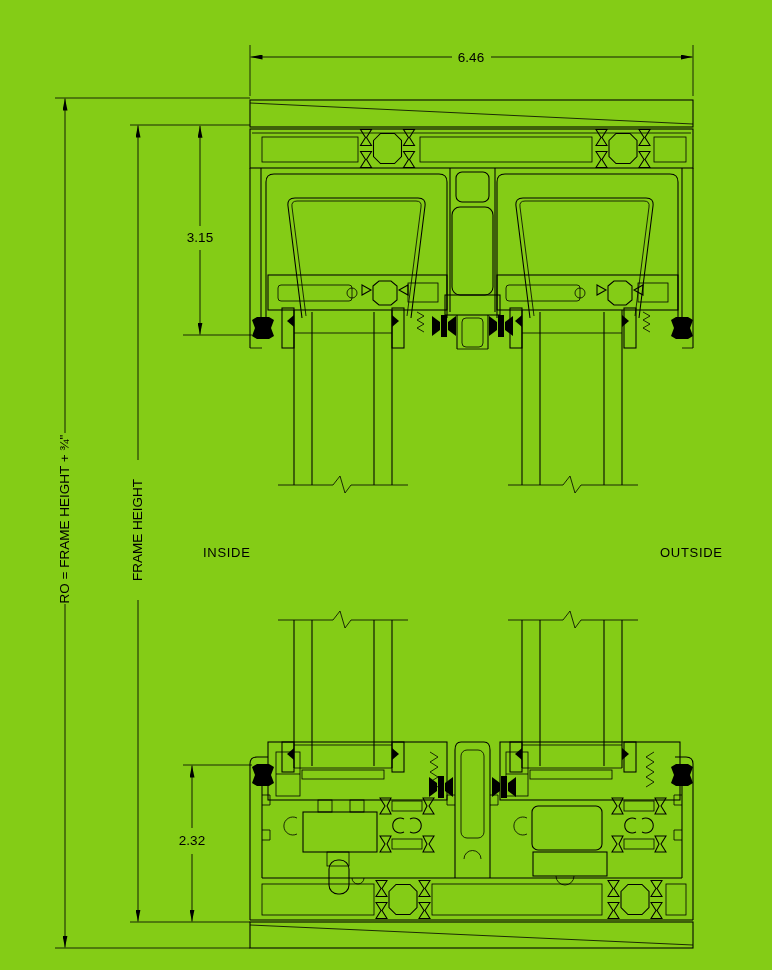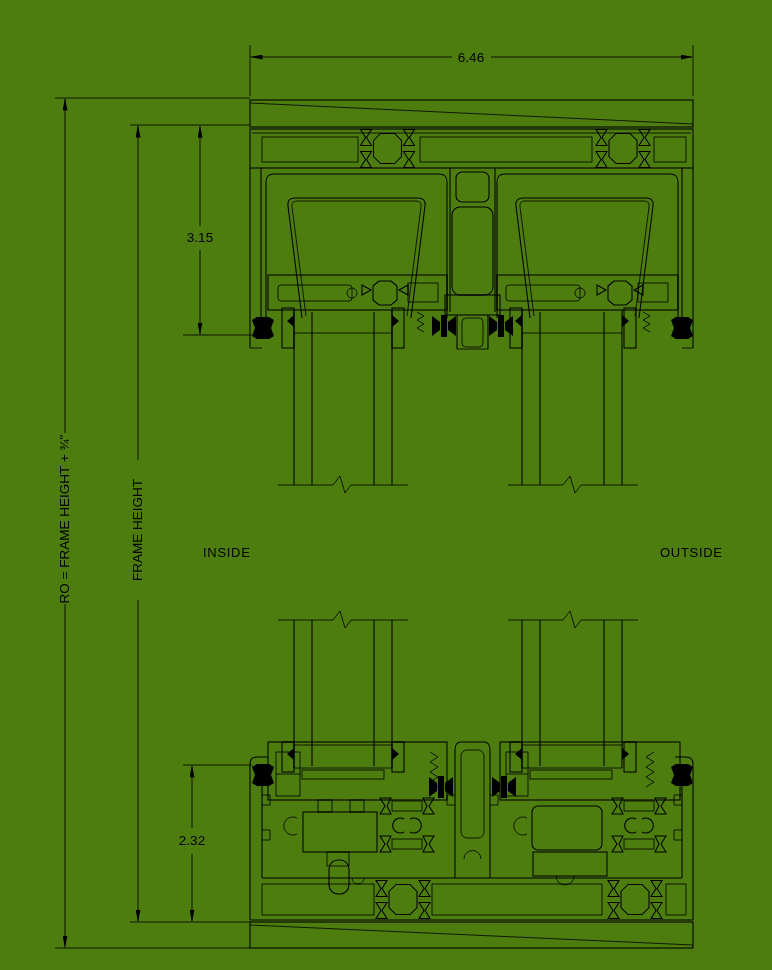--- a/index.html
+++ b/index.html
@@ -1,16 +1,16 @@
 <!DOCTYPE html>
 <html><head>
 <meta charset="utf-8">
 <style>
   html,body{margin:0;padding:0;background:#ffffff;}
-  .stage{width:772px;height:970px;position:relative;background:#4d7c0f;font-family:"Liberation Sans",sans-serif;}
+  .stage{width:772px;height:970px;position:relative;background:#84cc16;font-family:"Liberation Sans",sans-serif;}
   svg{display:block;}
   .ln{stroke:#000;fill:none;stroke-width:1.05;stroke-linecap:butt;stroke-linejoin:miter;}
   .thin{stroke:#000;fill:none;stroke-width:0.8;}
   .dim{stroke:#000;fill:none;stroke-width:0.85;}
   .blk{fill:#000;stroke:none;}
   .dimtext{font-family:"Liberation Sans",sans-serif;font-size:13.5px;fill:#000;}
   .lbltext{font-family:"Liberation Sans",sans-serif;font-size:13px;letter-spacing:0.7px;fill:#000;}
 </style>
 </head>
 <body>

